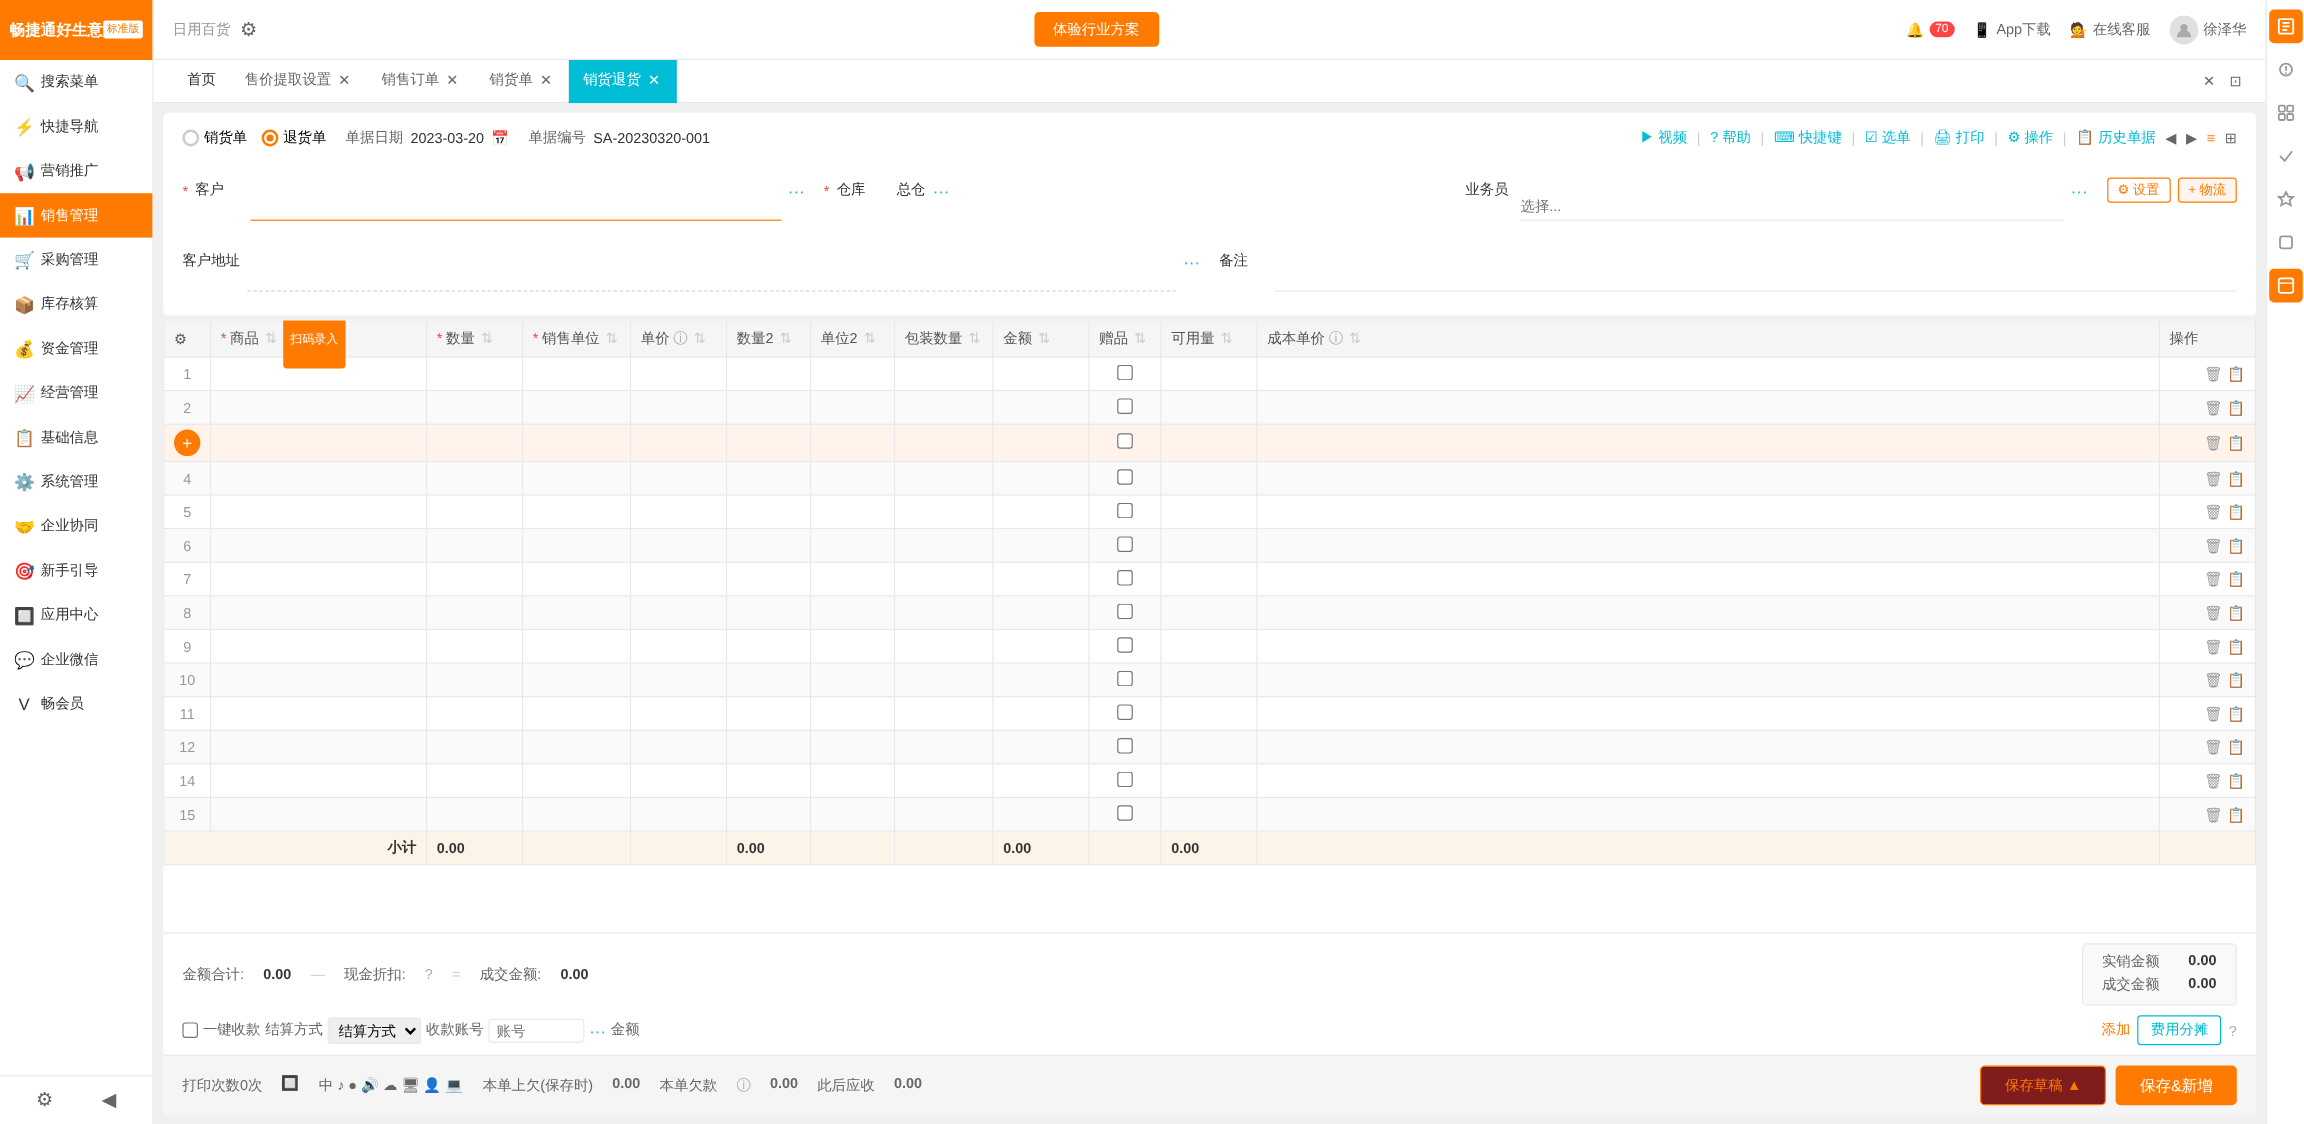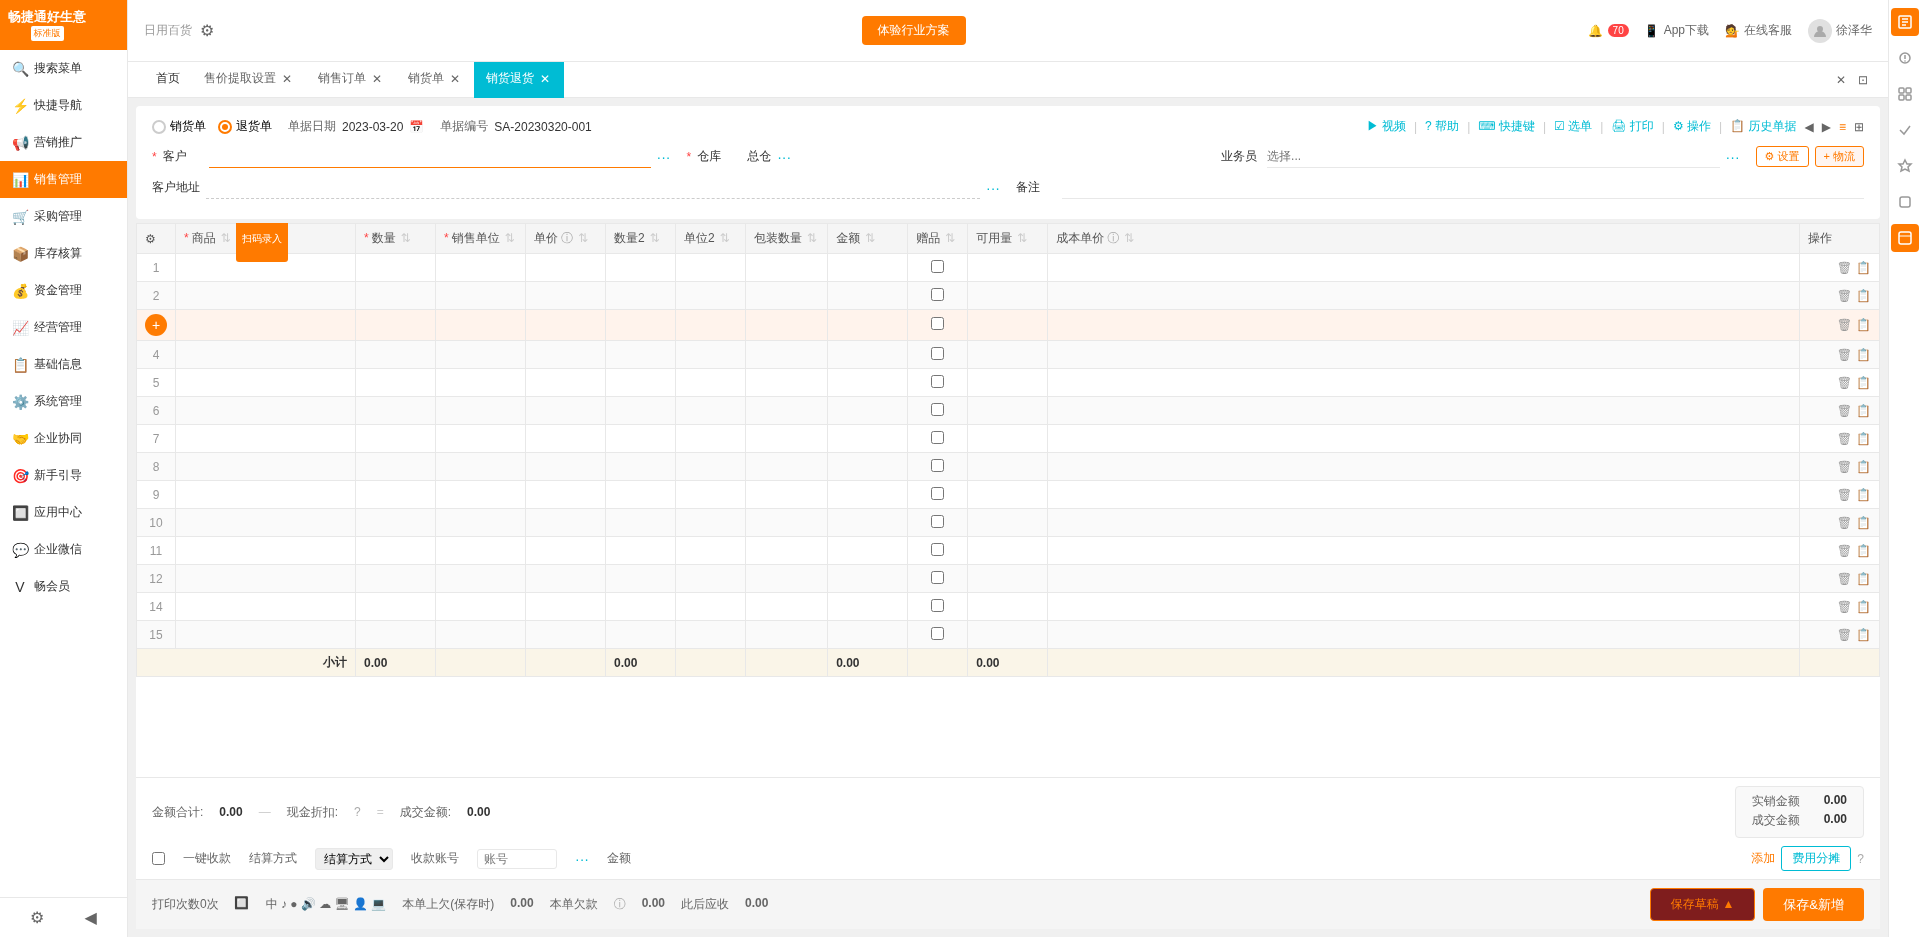--- a/index.html
+++ b/index.html
@@ -13,21 +13,21 @@
     .sidebar-item { display: flex; align-items: center; gap: 6px; padding: 10px 12px; cursor: pointer; color: #333; transition: background 0.2s; }
     .sidebar-item.active { background: #ff7a00; color: #fff; }
     .sidebar-item-icon { font-size: 14px; width: 16px; text-align: center; }
     .sidebar-item-label { font-size: 12px; }
     .sidebar-bottom { margin-top: auto; display: flex; align-items: center; justify-content: space-around; padding: 10px; border-top: 1px solid #e8e8e8; }
     
     
     .main { flex: 1; display: flex; flex-direction: column; overflow: hidden; }
     
     
-    .topbar { height: 62px; background: #fff; display: flex; align-items: center; justify-content: space-between; padding: 12px 16px; border-bottom: 1px solid #e8e8e8; }
+    .topbar { height: 50px; background: #fff; display: flex; align-items: center; justify-content: space-between; padding: 12px 16px; border-bottom: 1px solid #e8e8e8; }
     .topbar-left { display: flex; align-items: center; gap: 8px; }
     .topbar-breadcrumb { color: #999; font-size: 12px; }
     .experience-btn { background: #ff7a00; color: #fff; border: none; padding: 6px 16px; border-radius: 4px; cursor: pointer; font-size: 12px; margin-left: 24px; }
     .topbar-right { display: flex; align-items: center; gap: 16px; color: #666; }
     .topbar-right-item { display: flex; align-items: center; gap: 4px; cursor: pointer; }
     .badge { background: #ff4444; color: #fff; border-radius: 10px; padding: 1px 5px; font-size: 10px; }
     .avatar { width: 24px; height: 24px; border-radius: 50%; background: #e0e0e0; display: flex; align-items: center; justify-content: center; }
     
     
     .tabbar { display: flex; align-items: center; background: #fff; border-bottom: 1px solid #e8e8e8; padding: 0 16px; height: 36px; }
@@ -52,21 +52,21 @@
     .field-group { display: flex; align-items: center; gap: 6px; }
     .field-label { color: #666; white-space: nowrap; }
     .field-value { color: #333; }
     .doc-actions { margin-left: auto; display: flex; gap: 8px; align-items: center; color: #00bcd4; font-size: 12px; }
     
     
     .form-row { display: flex; gap: 16px; margin-bottom: 8px; align-items: center; }
     .form-field { display: flex; align-items: center; gap: 6px; flex: 1; }
     .form-field-label { color: #333; white-space: nowrap; min-width: 40px; }
     .required { color: #ff4444; }
-    .form-input { flex: 1; border: none; border-bottom: 1px solid #e8e8e8; padding: 4px 0; color: #333; outline: none; min-width: 120px; }
+    .form-input { flex: 1; border: none; border-bottom: 1px solid #e8e8e8; padding: 4px 0; color: #333; outline: none; min-width: 120px; margin-top: 28px; }
     .form-input-dotted { border-bottom: 1px dashed #ccc; color: #999; }
     .ellipsis-btn { color: #00bcd4; cursor: pointer; font-size: 14px; }
     .set-btn { color: #ff7a00; border: 1px solid #ff7a00; padding: 2px 8px; border-radius: 3px; cursor: pointer; font-size: 11px; }
     .add-btn { color: #ff7a00; border: 1px solid #ff7a00; padding: 2px 8px; border-radius: 3px; cursor: pointer; font-size: 11px; background: #fff5f0; }
     
     
     .table-container { flex: 1; overflow-y: auto; background: #fff; }
     .data-table { width: 100%; border-collapse: collapse; }
     .data-table th { background: #f5f5f5; padding: 6px 8px; text-align: left; font-weight: normal; color: #555; border: 1px solid #e8e8e8; white-space: nowrap; font-size: 11px; }
     .data-table td { padding: 4px 8px; border: 1px solid #e8e8e8; height: 28px; }
@@ -77,21 +77,21 @@
     .sort-icon { color: #ccc; cursor: pointer; margin: 0 2px; }
     .checkbox-cell { text-align: center; }
     .action-cell { display: flex; gap: 4px; justify-content: flex-end; }
     .action-icon { color: #999; cursor: pointer; }
     .add-row-btn { width: 22px; height: 22px; border-radius: 50%; background: #ff7a00; color: #fff; display: flex; align-items: center; justify-content: center; cursor: pointer; font-size: 14px; }
     .subtotal-row { background: #faf5e8 !important; font-weight: bold; color: #333; }
     
     
     .footer { background: #fff; border-top: 1px solid #e8e8e8; padding: 8px 16px; }
     .footer-row1 { display: flex; align-items: center; gap: 16px; margin-bottom: 8px; }
-    .footer-row2 { display: flex; align-items: center; gap: 18px; }
+    .footer-row2 { display: flex; align-items: center; gap: 4px; }
     .footer-label { color: #666; }
     .footer-value { color: #333; font-weight: bold; }
     .minus-icon { color: #ccc; }
     .equals-icon { color: #ccc; }
     .amount-summary { margin-left: auto; background: #f9f9f9; border: 1px solid #e8e8e8; padding: 6px 16px; border-radius: 4px; }
     .amount-row { display: flex; justify-content: space-between; gap: 24px; margin-bottom: 2px; }
     .amount-label { color: #666; }
     .amount-value { color: #333; font-weight: bold; }
     
     
@@ -112,21 +112,21 @@
     
     input[type="checkbox"] { width: 13px; height: 13px; }
     
     .info-icon { color: #aaa; cursor: pointer; }
   </style>
 </head>
 <body>
 
 <div class="sidebar">
   <div class="sidebar-logo">
-    <div style="display:flex;flex-direction:column;align-items:center;">
+    <div style="display:flex;align-items:flex-start;">
       <span class="sidebar-logo-text">畅捷通好生意</span>
       <span class="sidebar-logo-badge">标准版</span>
     </div>
   </div>
 
   <div class="sidebar-item">
     <span class="sidebar-item-icon">🔍</span>
     <span class="sidebar-item-label">搜索菜单</span>
   </div>
   <div class="sidebar-item">

